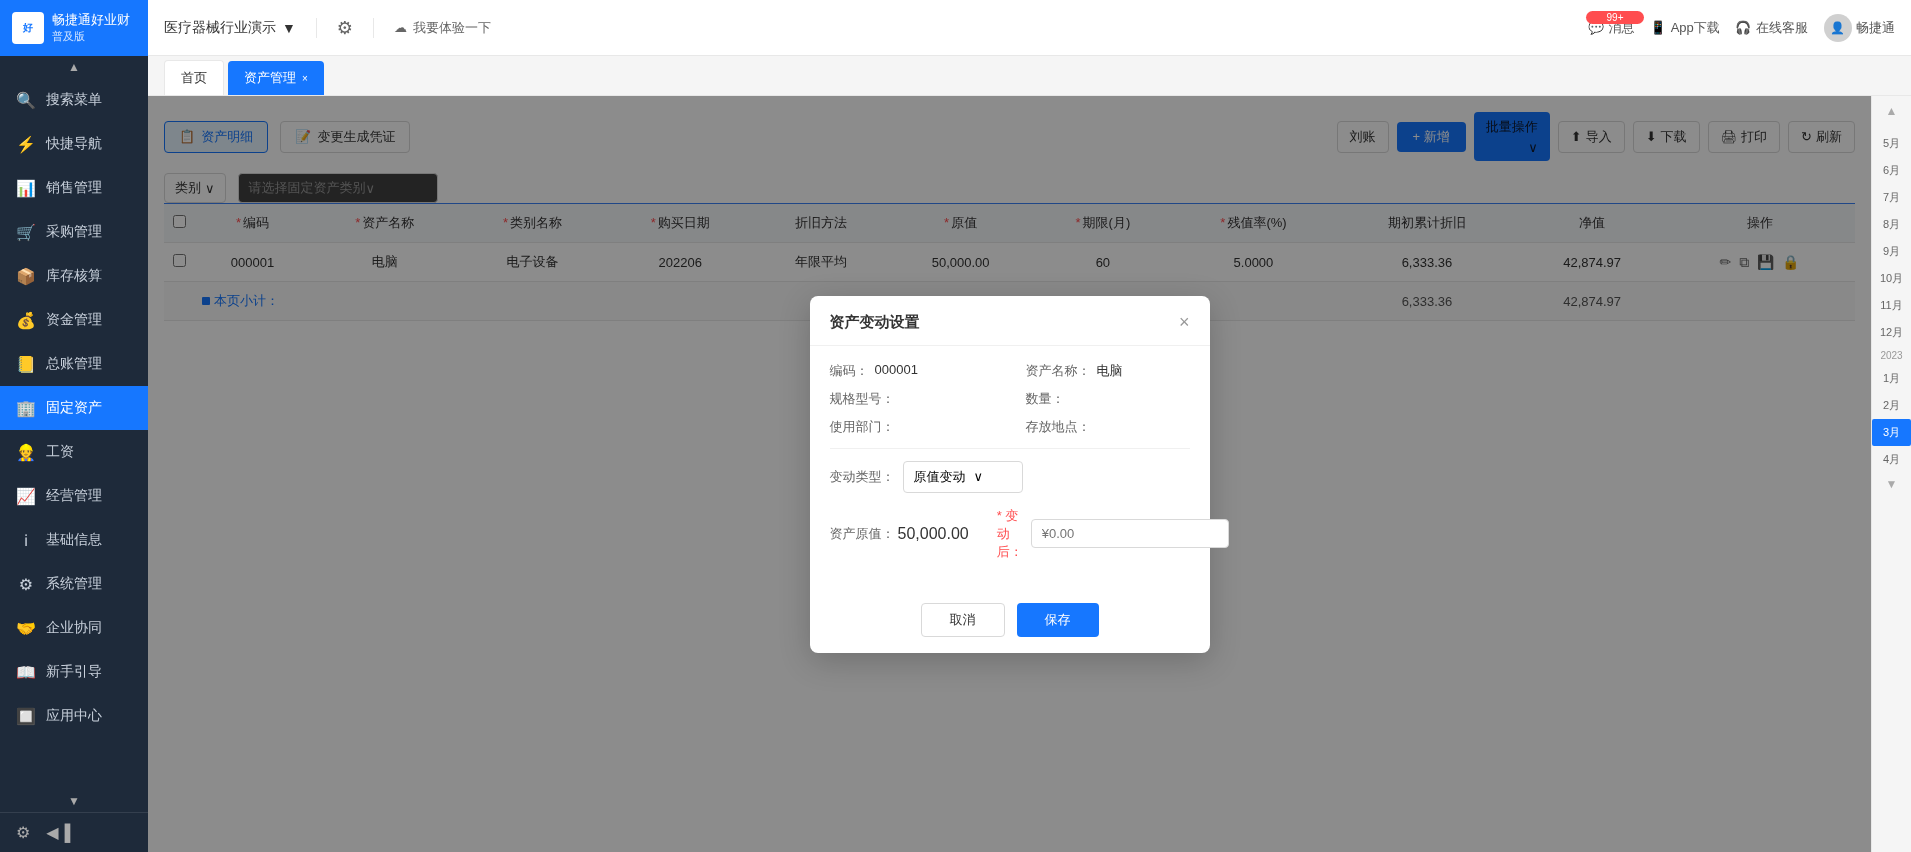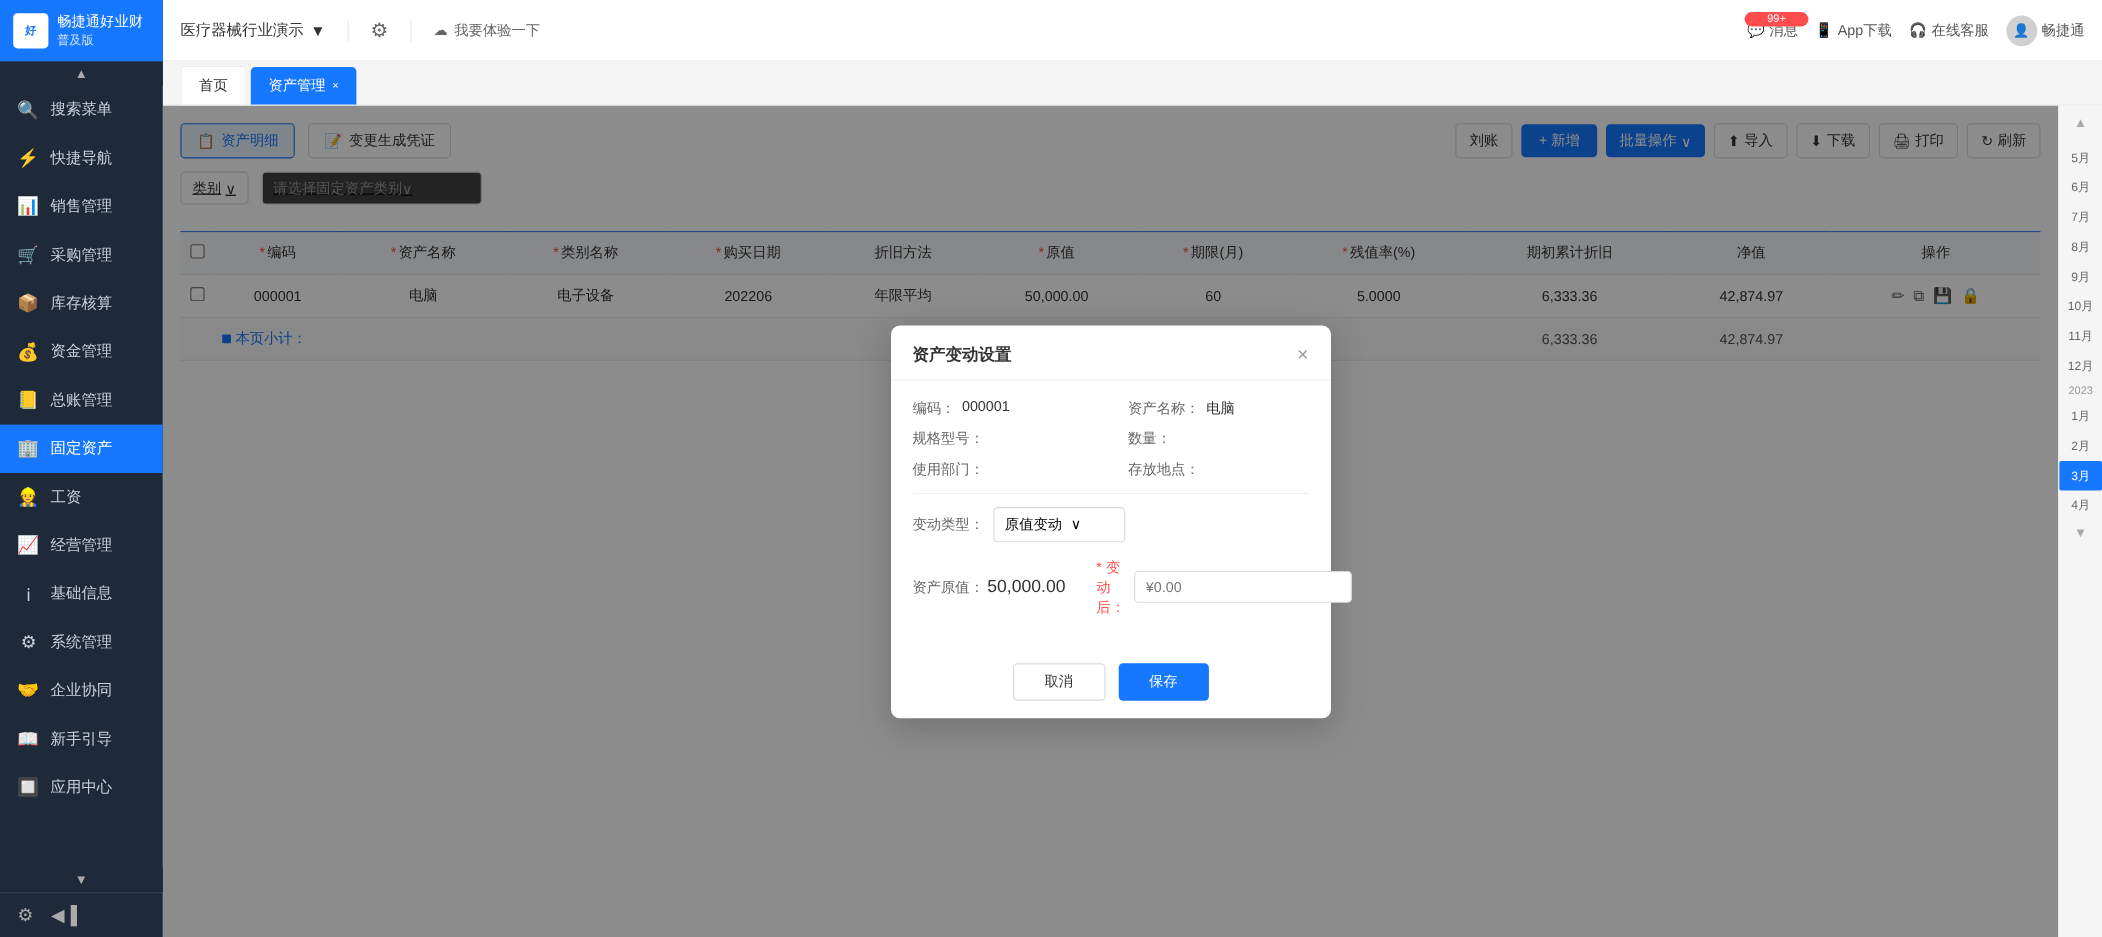--- a/index.html
+++ b/index.html
@@ -170,29 +170,28 @@
     .tab-btn.active-tab { background: #e6f4ff; border-color: #1677ff; color: #1677ff; }
 
     .action-bar {
       display: flex;
       align-items: center;
       gap: 8px;
       margin-left: auto;
     }
     .btn-primary { background: #1677ff; color: white; border: none; padding: 6px 16px; border-radius: 4px; cursor: pointer; font-size: 13px; }
     .btn-default { background: white; color: #333; border: 1px solid #d9d9d9; padding: 6px 12px; border-radius: 4px; cursor: pointer; font-size: 13px; display: flex; align-items: center; gap: 4px; }
-    .btn-batch { background: #1677ff; color: #ffffff; border: none; padding: 6px 12px; border-radius: 4px; cursor: pointer; font-size: 13px; display: flex; align-items: flex-end; gap: 4px; }
+    .btn-batch { background: #1677ff; color: #0f172a; border: none; padding: 6px 12px; border-radius: 4px; cursor: pointer; font-size: 13px; display: flex; align-items: flex-end; gap: 4px; flex-direction: column; }
 
     
     .filter-row {
       display: flex;
       align-items: center;
       gap: 12px;
-      margin-bottom: 24px;
-      text-decoration: underline;
+      margin-bottom: 0;
     }
     .filter-select {
       display: flex; align-items: center; gap: 4px;
       border: 1px solid #d9d9d9; border-radius: 4px;
       padding: 5px 10px; font-size: 13px; cursor: pointer;
       background: white; color: #333;
     }
     .filter-select-wide {
       width: 200px;
       border: 1px solid #d9d9d9; border-radius: 4px;

